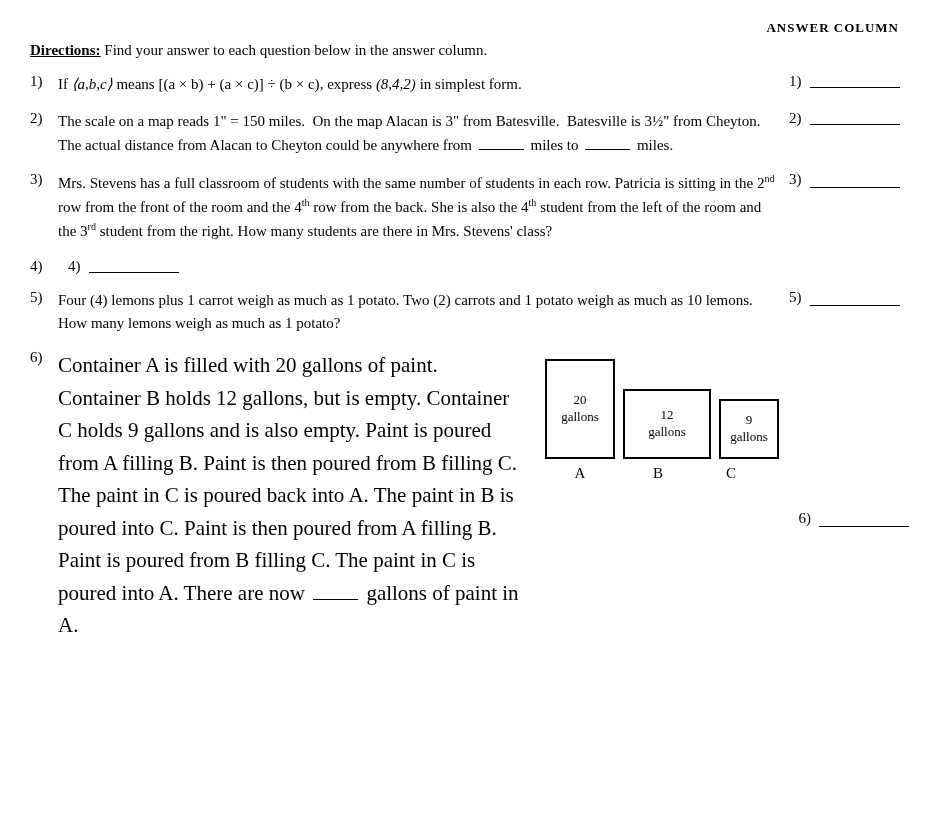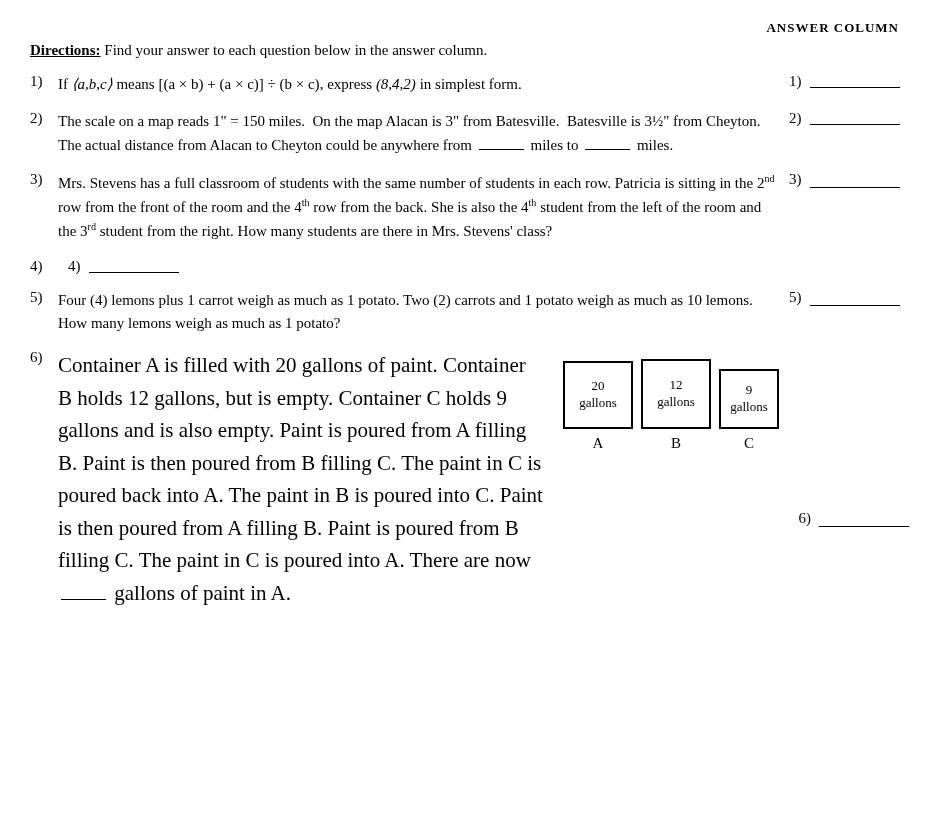--- a/index.html
+++ b/index.html
@@ -106,26 +106,26 @@
       display: flex;
       align-items: center;
       justify-content: center;
       font-size: 13px;
       text-align: center;
       line-height: 1.3;
     }
 
     .container-a {
       width: 70px;
-      height: 68px;
+      height: 100px;
       justify-content: center;
     }
 
     .container-b {
-      width: 70px;
+      width: 88px;
       height: 70px;
     }
 
     .container-c {
       width: 60px;
       height: 60px;
     }
 
     .container-labels {
       display: flex;

